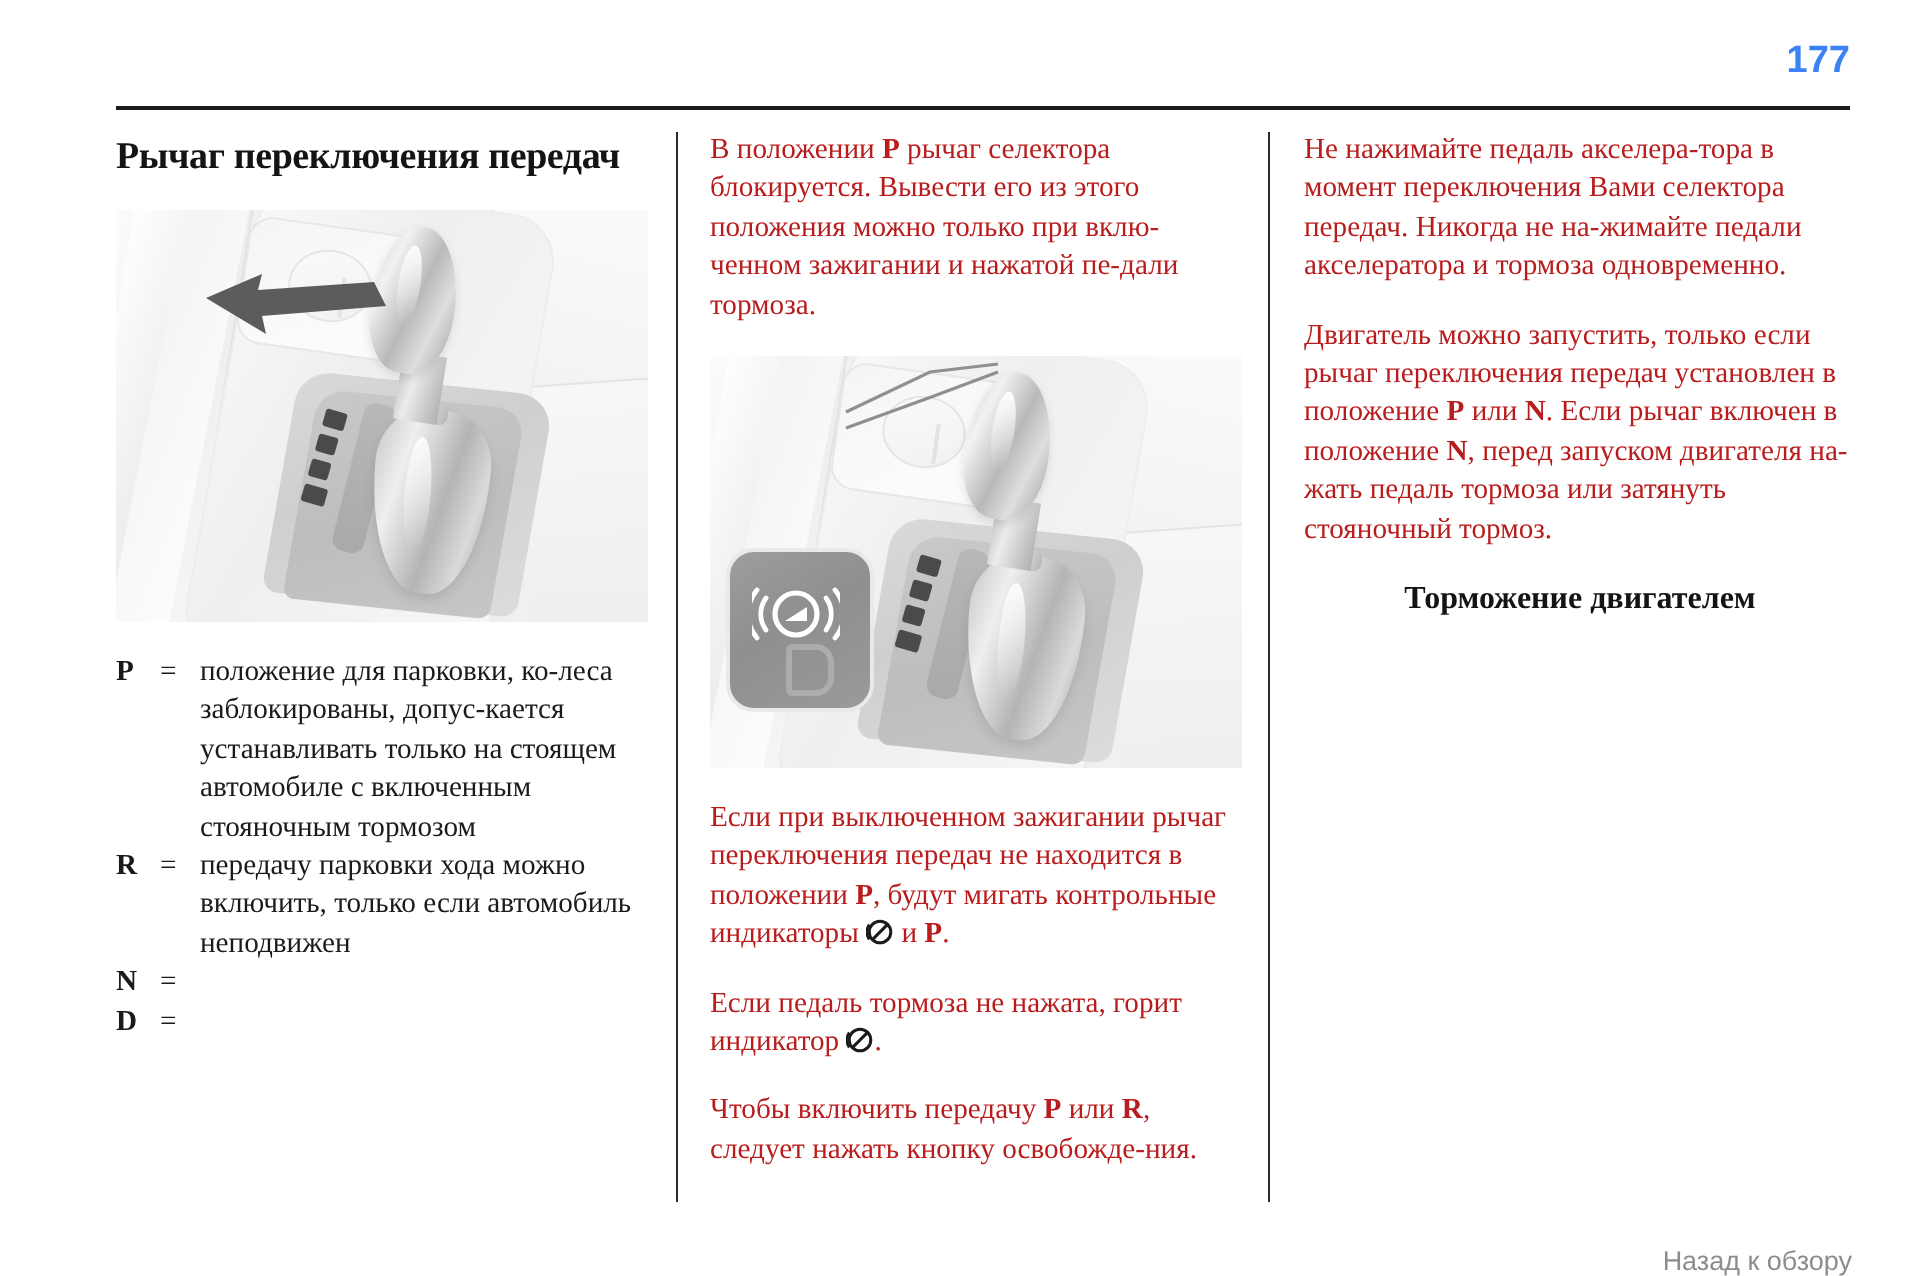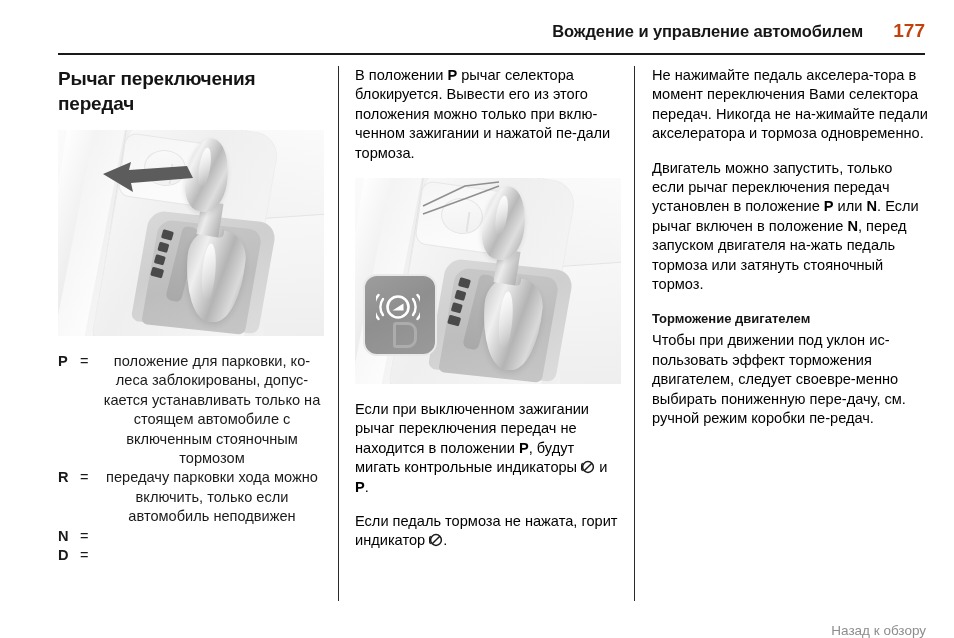--- a/index.html
+++ b/index.html
@@ -29,21 +29,21 @@
   }
   .header-title {
     font-size: 16.5px;
     font-weight: bold;
     letter-spacing: -0.1px;
     color: #161616;
   }
   .header-pageno {
     font-size: 19px;
     font-weight: bold;
-    color: #c2410c;
+    color: #3b82f6;
     width: 62px;
     text-align: right;
   }
   .header-rule {
     position: absolute;
     left: 58px;
     top: 53px;
     width: 867px;
     height: 2px;
     background: #1a1a1a;
@@ -58,48 +58,50 @@
     background: #2b2b2b;
   }
   .col-divider.d1 { left: 338px; }
   .col-divider.d2 { left: 634px; }
 
   
   .column {
     position: absolute;
     top: 66px;
     width: 266px;
+    font-family: Liberation Serif, serif;
   }
   .col-left   { left: 58px; }
   .col-mid    { left: 355px; }
   .col-right  { left: 652px; width: 276px; }
 
   .section-title {
     font-size: 19px;
     font-weight: bold;
     line-height: 25px;
     margin: 0 0 14px 0;
     color: #141414;
     letter-spacing: -0.2px;
   }
 
   p.body {
     font-size: 14.6px;
     line-height: 19.4px;
     margin: 0 0 15px 0;
-    color: #000000;
+    color: #b91c1c;
   }
   p.body:last-child { margin-bottom: 0; }
 
   .sub-title {
-    font-size: 13px;
+    font-size: 16px;
     font-weight: bold;
     line-height: 20px;
     margin: 0 0 2px 0;
     color: #141414;
+    text-align: center;
   }
 
   b, .b { font-weight: bold; }
 
   
   .deflist { margin-top: 2px; }
   .defrow {
     display: flex;
     font-size: 14.6px;
     line-height: 19.4px;
@@ -108,21 +110,21 @@
   .defkey {
     width: 22px;
     flex: 0 0 22px;
     font-weight: bold;
     text-align: left;
   }
   .defeq {
     width: 20px;
     flex: 0 0 20px;
   }
-  .defval { flex: 1 1 auto; text-align: center; }
+  .defval { flex: 1 1 auto; }
 
   
   .ind-glyph {
     display: inline-block;
     width: 14px;
     height: 14px;
     vertical-align: -2px;
     position: relative;
   }
   .ind-glyph svg { display: block; }
@@ -356,21 +358,20 @@
     right: 28px;
     bottom: 0;
     font-size: 13.5px;
     color: #8d8d8d;
   }
 </style>
 </head>
 <body>
 
 <div class="page-header">
-  <div class="header-title">Вождение и управление автомобилем</div>
   <div class="header-pageno">177</div>
 </div>
 <div class="header-rule"></div>
 
 <div class="col-divider d1"></div>
 <div class="col-divider d2"></div>
 
 <div class="column col-left">
 
   <h1 class="section-title">Рычаг переключения передач</h1>
@@ -477,27 +478,27 @@
           <line x1="3.2" y1="10.8" x2="10.8" y2="3.2" stroke="#1a1a1a" stroke-width="1.5"></line>
           <path d="M1.6 3.2 A6.6 6.6 0 0 0 1.6 10.8" fill="none" stroke="#1a1a1a" stroke-width="1.3"></path>
         </svg></span><span> и </span><b>P</b><span>.</span></p>
 
   <p class="body"><span>Если педаль тормоза не нажата, горит индикатор </span><span class="ind-glyph"><svg viewBox="0 0 14 14">
           <circle cx="7" cy="7" r="5.4" fill="none" stroke="#1a1a1a" stroke-width="1.5"></circle>
           <line x1="3.2" y1="10.8" x2="10.8" y2="3.2" stroke="#1a1a1a" stroke-width="1.5"></line>
           <path d="M1.6 3.2 A6.6 6.6 0 0 0 1.6 10.8" fill="none" stroke="#1a1a1a" stroke-width="1.3"></path>
         </svg></span><span>.</span></p>
 
+  <p class="body"><span>Чтобы включить передачу </span><b>P</b><span> или </span><b>R</b><span>, следует нажать кнопку освобожде-ния.</span></p>
 </div>
 
 <div class="column col-right">
 
   <p class="body">Не нажимайте педаль акселера-тора в момент переключения Вами селектора передач. Никогда не на-жимайте педали акселератора и тормоза одновременно.</p>
 
   <p class="body"><span>Двигатель можно запустить, только если рычаг переключения передач установлен в положение </span><b>P</b><span> или </span><b>N</b><span>. Если рычаг включен в положение </span><b>N</b><span>, перед запуском двигателя на-жать педаль тормоза или затянуть стояночный тормоз.</span></p>
 
 
   <h2 class="sub-title">Торможение двигателем</h2>
 
-  <p class="body">Чтобы при движении под уклон ис-пользовать эффект торможения двигателем, следует своевре-менно выбирать пониженную пере-дачу, см. ручной режим коробки пе-редач.</p>
 </div>
 
 <div class="footer-link">Назад к обзору</div>
 
 </body></html>

